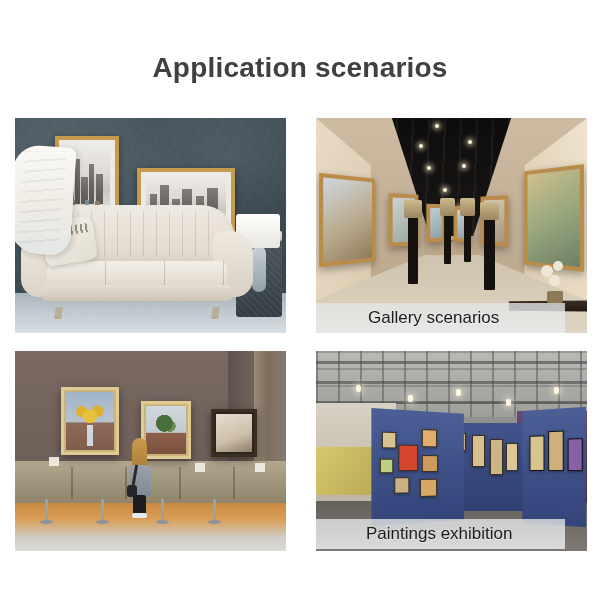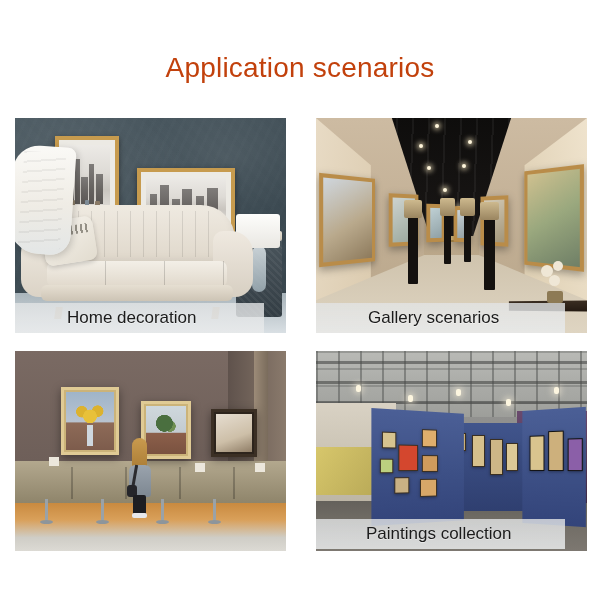--- a/index.html
+++ b/index.html
@@ -8,21 +8,21 @@
     font-family:"Liberation Sans","DejaVu Sans",sans-serif;
     overflow:hidden;position:relative;
   }
   .page{width:600px;height:600px;position:relative;background:#fff;}
 
   
   .title-wrap{
     position:absolute;left:0;top:52px;width:600px;text-align:center;
   }
   .title{
-    font-size:28px;color:#c2410c;font-weight:400;letter-spacing:.2px;
+    font-size:28px;color:#404040;font-weight:700;letter-spacing:.2px;
     line-height:32px;
   }
 
   
   .grid{
     position:absolute;left:15px;top:118px;width:572px;height:432px;
     display:grid;grid-template-columns:271px 271px;grid-template-rows:215px 200px;
     column-gap:30px;row-gap:18px;
   }
   .card{
@@ -311,23 +311,20 @@
           <div class="sofa-armL"></div>
           <div class="sofa-armR"></div>
           <div class="sofa-seat"></div>
           <div class="sofa-base"></div>
           <div class="leg" style="left:34px"></div>
           <div class="leg" style="right:34px"></div>
           <div class="pillow"></div>
         </div>
         <div class="throw"></div>
 
-        <div class="caption">
-          <span class="caption-text">Home decoration</span>
-        </div>
       </div>
     </div>
 
     <div class="card">
       <div class="scene">
         <div class="c2-bg"></div>
         <div class="c2-wallL"></div>
         <div class="c2-wallR"></div>
         <div class="c2-back"></div>
         <div class="c2-backart"></div>
@@ -476,19 +473,19 @@
           <div class="artlet" style="left:8px;top:48px;width:11px;height:12px;background:#bcd07f"></div>
         </div>
 
         <div class="bwall bw3">
           <div class="artlet" style="left:8px;top:26px;width:14px;height:34px;background:#d9c48e;border-color:#111"></div>
           <div class="artlet" style="left:28px;top:22px;width:14px;height:38px;background:#cdb07c;border-color:#111"></div>
           <div class="artlet" style="left:48px;top:30px;width:13px;height:30px;background:#8b5fa8;border-color:#111"></div>
         </div>
 
         <div class="caption bot">
-          <span class="caption-text c4">Paintings collection</span>
+          <span class="caption-text c4">Paintings exhibition</span>
         </div>
       </div>
     </div>
 
   </div>
 </div>
 
 </body></html>

